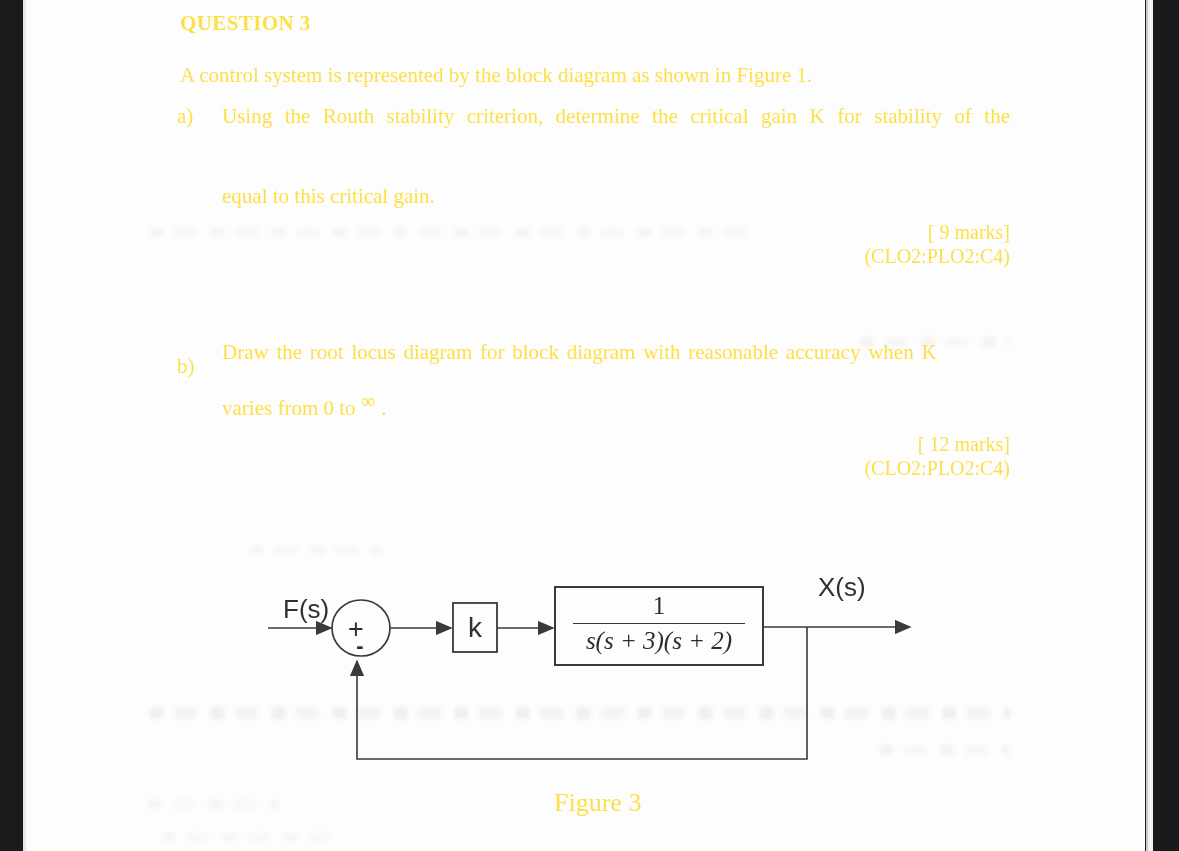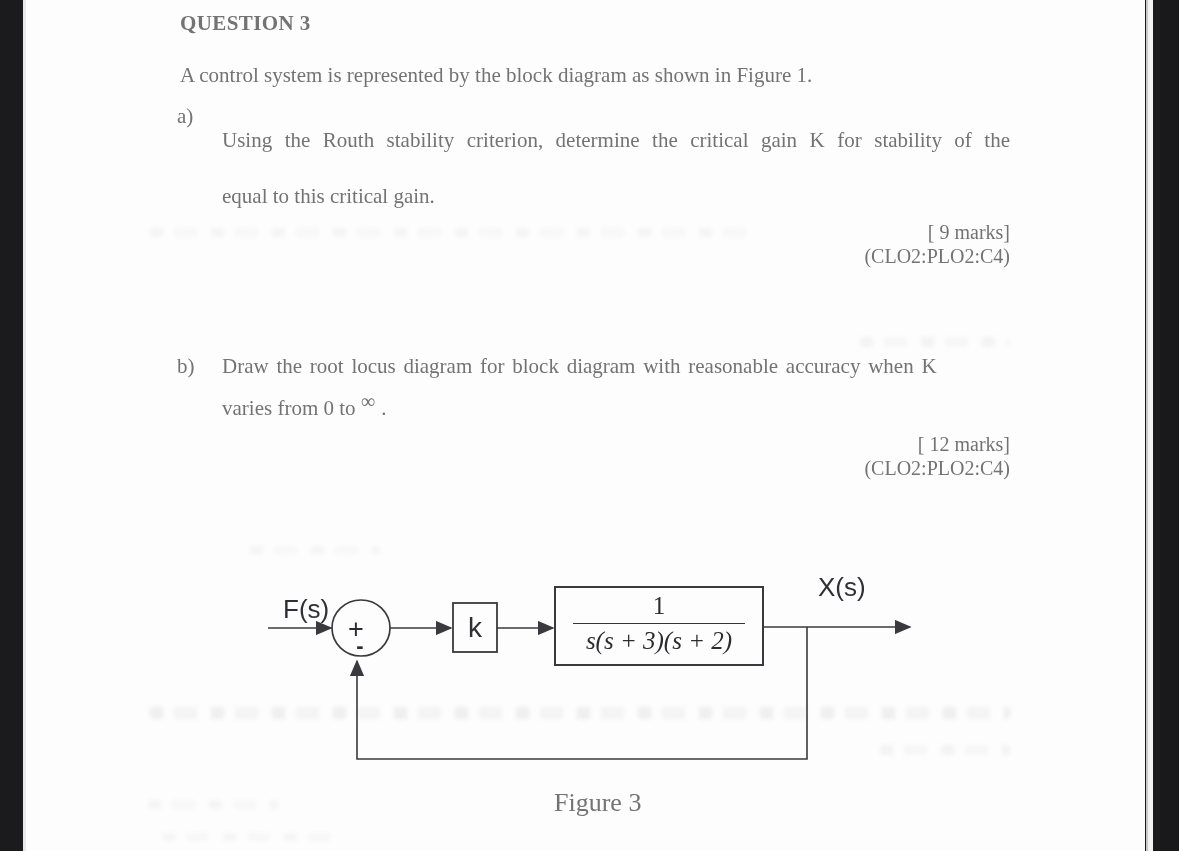--- a/index.html
+++ b/index.html
@@ -18,23 +18,23 @@
     position:absolute;left:1146px;top:0;width:2px;height:851px;
     background:#c9c9c9;
   }
   .right-sliver{
     position:absolute;left:1148px;top:0;width:5px;height:851px;background:#f2f2f2;
   }
   .right-frame{
     position:absolute;left:1153px;top:0;width:26px;height:851px;background:#19191c;
   }
   .content{position:absolute;left:0;top:0;width:1179px;height:851px;}
-  .txt{position:absolute;color:#737373;font-size:21px;line-height:1.2;white-space:nowrap;}
+  .txt{position:absolute;color:#fde047;font-size:21px;line-height:1.2;white-space:nowrap;}
   .heading{font-weight:700;letter-spacing:.4px;font-size:21px;}
-  .just{white-space:normal;text-align:justify;text-align-last:justify;width:788px;margin-top:24px;}
+  .just{white-space:normal;text-align:justify;text-align-last:justify;width:788px;}
   .marks{width:300px;text-align:right;font-size:20px;line-height:23px;}
   .sup-inf{display:inline-block;font-size:20px;position:relative;top:-7px;letter-spacing:1px;}
   
   .dg-label{position:absolute;font-family:"Liberation Sans", sans-serif;color:#2f2f35;}
   .frac{position:absolute;left:563px;top:592px;width:192px;display:flex;flex-direction:column;align-items:center;color:#2b2b30;}
   .frac .num{font-size:25px;width:172px;text-align:center;border-bottom:1.7px solid #35353a;padding-bottom:3px;line-height:1.1;}
   .frac .den{font-style:italic;font-size:25px;padding-top:3px;line-height:1.1;}
   .sumsign{position:absolute;font-family:"Liberation Sans", sans-serif;color:#2b2b30;transform:translate(-50%,-50%);}
   .ghost{position:absolute;filter:blur(2px);opacity:.5;border-radius:3px;
     background:repeating-linear-gradient(90deg, rgba(110,110,125,.20) 0 13px, rgba(110,110,125,0) 13px 24px, rgba(110,110,125,.13) 24px 47px, rgba(110,110,125,0) 47px 61px);}
@@ -54,21 +54,21 @@
 
   <div class="txt" style="left:180px;top:63px;">A control system is represented by the block diagram as shown in Figure 1.</div>
 
   <div class="txt" style="left:177px;top:104px;">a)</div>
   <div class="txt just" style="left:222px;top:104px;">Using the Routh stability criterion, determine the critical gain K for stability of the</div>
   <div class="txt" style="left:222px;top:184px;">equal to this critical gain.</div>
   <div class="txt marks" style="left:710px;top:221px;">[ 9 marks]</div>
   <div class="txt marks" style="left:710px;top:245px;">(CLO2:PLO2:C4)</div>
 
   <div class="txt" style="left:177px;top:354px;">b)</div>
-  <div class="txt" style="left:222px;top:354px;word-spacing:2.5px;font-family:Liberation Serif, serif;">Draw the root locus diagram for block diagram with reasonable accuracy when K</div>
+  <div class="txt" style="left:222px;top:340px;word-spacing:2.5px;font-family:Liberation Serif, serif;">Draw the root locus diagram for block diagram with reasonable accuracy when K</div>
   <div class="txt" style="left:222px;top:396px;">
     <span>varies from 0  to </span><span class="sup-inf">∞</span><span> .</span>
   </div>
   <div class="txt marks" style="left:710px;top:433px;">[ 12 marks]</div>
   <div class="txt marks" style="left:710px;top:457px;">(CLO2:PLO2:C4)</div>
 
   <div class="ghost" style="left:150px;top:228px;width:600px;height:9px;opacity:.3;"></div>
   <div class="ghost" style="left:860px;top:337px;width:150px;height:10px;opacity:.35;"></div>
   <div class="ghost" style="left:250px;top:546px;width:130px;height:8px;opacity:.3;"></div>
   <div class="ghost" style="left:150px;top:707px;width:860px;height:12px;opacity:.5;"></div>

